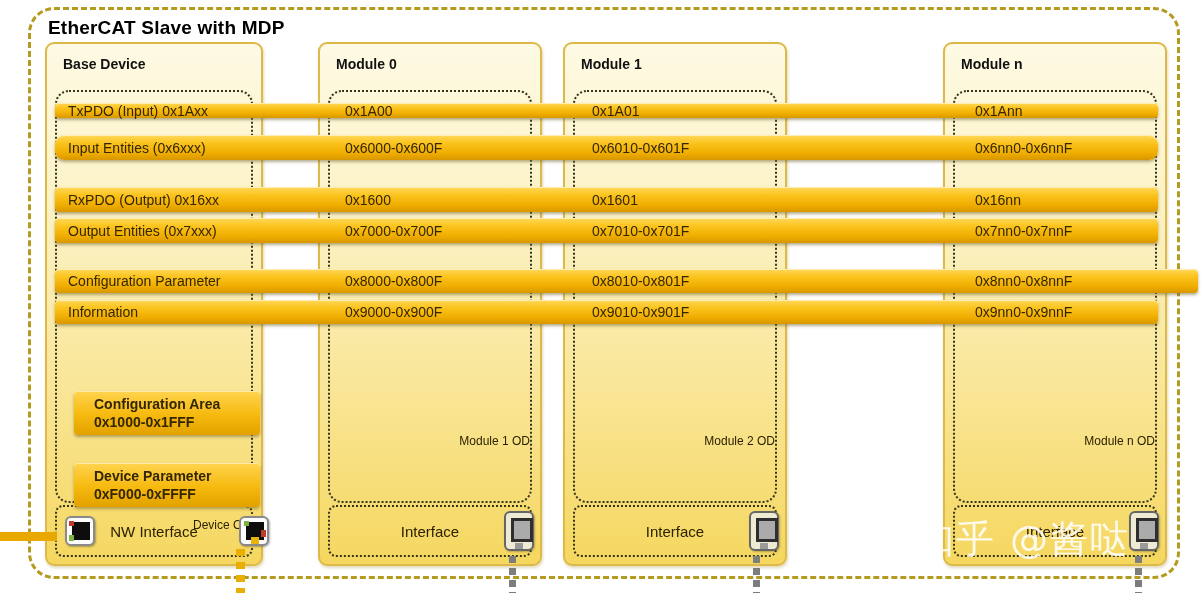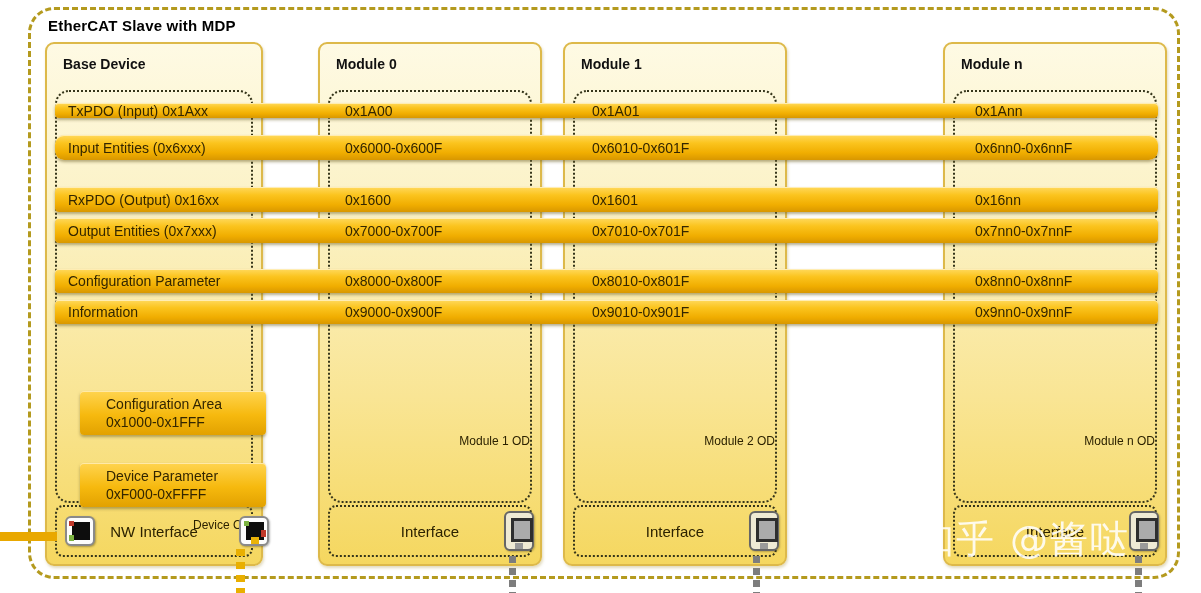--- a/index.html
+++ b/index.html
@@ -6,21 +6,21 @@
   #stage{
     position:relative;width:1201px;height:593px;background:#ffffff;overflow:hidden;
     font-family:"Liberation Sans","DejaVu Sans",sans-serif;color:#1a1a1a;
   }
   
   .outer-frame{
     position:absolute;left:28px;top:7px;width:1146px;height:566px;
     border:3px dashed #b49a1e;border-radius:26px;background:transparent;
   }
   .diagram-title{
-    position:absolute;left:48px;top:17px;font-size:15px;font-weight:bold;color:#000;
+    position:absolute;left:48px;top:17px;font-size:19px;font-weight:bold;color:#000;
     letter-spacing:.2px;
   }
   
   .col{
     position:absolute;top:42px;height:524px;
     background:linear-gradient(180deg,#fefae4 0%,#fbf1c2 35%,#f9e594 68%,#f5d75f 100%);
     border:2px solid #ddb94a;border-radius:9px;
     box-shadow:1px 2px 3px rgba(170,150,70,.35);
     box-sizing:border-box;
   }
@@ -54,24 +54,24 @@
     background:linear-gradient(180deg,#ffd95c 0%,#fbc41e 32%,#f0ad00 72%,#d89700 100%);
     box-shadow:0 2px 3px rgba(110,95,40,.5), inset 0 1px 0 rgba(255,255,255,.55);
   }
   .bar span{
     position:absolute;top:0;height:100%;display:flex;align-items:center;
     font-size:14px;color:#332600;white-space:nowrap;
   }
   .bl-base{left:13px;} .bl-m0{left:290px;} .bl-m1{left:537px;} .bl-mn{left:920px;}
   
   .mini-box{
-    position:absolute;left:23px;width:186px;height:44px;border-radius:4px;z-index:5;
+    position:absolute;left:17px;width:186px;height:44px;border-radius:4px;z-index:5;
     background:linear-gradient(180deg,#ffd44f 0%,#f6b90e 55%,#e2a100 100%);
     box-shadow:0 2px 3px rgba(110,95,40,.5), inset 0 1px 0 rgba(255,255,255,.5);
-    font-size:14px;color:#332600;padding:4px 26px;box-sizing:border-box;line-height:18px;
+    font-size:14px;color:#332600;padding:4px 20px;box-sizing:border-box;line-height:18px;font-weight:bold;
   }
   .mini-box.cfg{top:299px;} .mini-box.devp{top:351px;margin-top:20px;}
   
   .nw-icon{
     position:absolute;width:30px;height:30px;background:#fdfdfd;border:2px solid #8a8a8a;
     border-radius:6px;box-sizing:border-box;box-shadow:1px 1px 2px rgba(0,0,0,.3);
   }
   .nw-icon .blk{position:absolute;left:5px;top:4px;width:18px;height:18px;background:#0d0d0d;}
   .nw-icon .led-r{position:absolute;width:5px;height:5px;background:#c0392b;}
   .nw-icon .led-g{position:absolute;width:5px;height:6px;background:#7cb342;}
@@ -202,21 +202,21 @@
     <span class="bl-m0">0x1600</span>
     <span class="bl-m1">0x1601</span>
     <span class="bl-mn">0x16nn</span>
   </div>
   <div class="bar" style="top:218px;height:25px;">
     <span class="bl-base">Output Entities (0x7xxx)</span>
     <span class="bl-m0">0x7000-0x700F</span>
     <span class="bl-m1">0x7010-0x701F</span>
     <span class="bl-mn">0x7nn0-0x7nnF</span>
   </div>
-  <div class="bar" style="top:269px;height:24px;">
+  <div class="bar" style="top:269px;height:24px;padding-left:40px;">
     <span class="bl-base">Configuration Parameter</span>
     <span class="bl-m0">0x8000-0x800F</span>
     <span class="bl-m1">0x8010-0x801F</span>
     <span class="bl-mn">0x8nn0-0x8nnF</span>
   </div>
   <div class="bar" style="top:300px;height:24px;">
     <span class="bl-base">Information</span>
     <span class="bl-m0">0x9000-0x900F</span>
     <span class="bl-m1">0x9010-0x901F</span>
     <span class="bl-mn">0x9nn0-0x9nnF</span>

